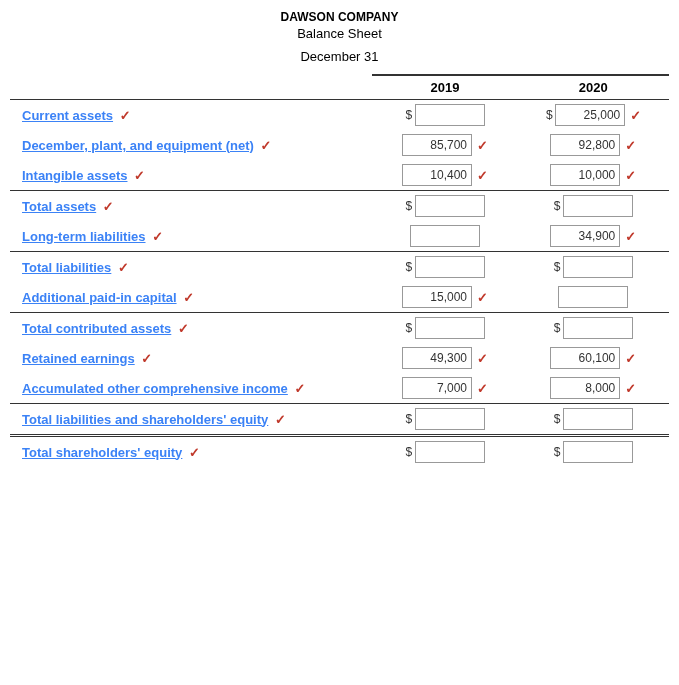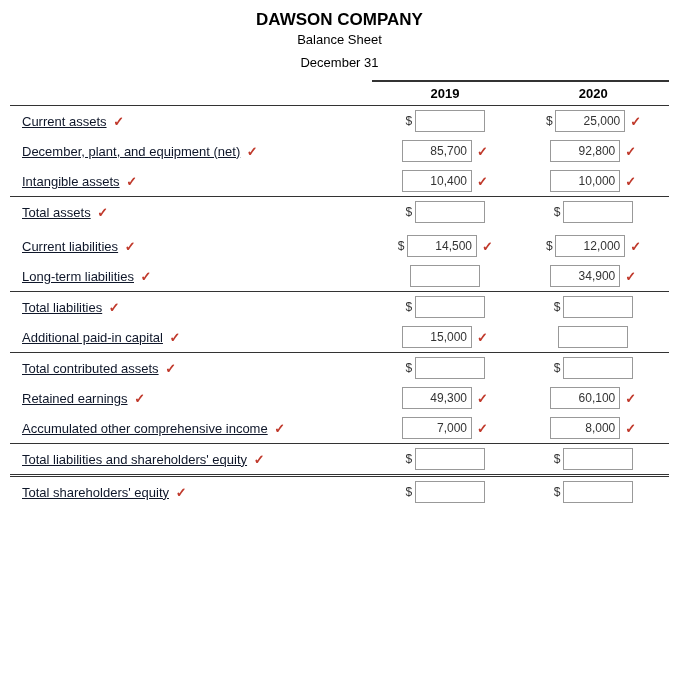--- a/index.html
+++ b/index.html
@@ -10,21 +10,21 @@
       width: 679px;
       min-height: 685px;
       padding: 10px 0 20px 0;
     }
     .header {
       text-align: center;
       margin-bottom: 10px;
     }
     .header .company-name {
       font-weight: bold;
-      font-size: 17px;
+      font-size: 12px;
       margin-bottom: 2px;
     }
     .header .sheet-title {
       font-size: 13px;
       margin-bottom: 8px;
     }
     .header .date {
       font-size: 13px;
       font-weight: normal;
     }
@@ -47,23 +47,23 @@
       border-top: 2px solid #333;
       border-bottom: 1px solid #333;
     }
     thead tr th.col-label { border-top: none; border-bottom: 1px solid #333; }
 
     tbody tr td {
       padding: 4px 4px;
       vertical-align: middle;
     }
     .row-label {
-      color: #0f172a;
+      color: #3b82f6;
       text-decoration: underline;
-      font-weight: normal;
+      font-weight: bold;
       padding-left: 8px;
     }
     .input-cell {
       display: flex;
       align-items: center;
       justify-content: center;
       gap: 2px;
     }
     .dollar-sign {
       font-size: 12px;
@@ -169,37 +169,20 @@
               <input type="text" class="input-box" style="">
             </div>
           </td>
           <td class="col-year2">
             <div class="input-cell">
               <span class="dollar-sign">$</span>
               <input type="text" class="input-box" style="">
             </div>
           </td>
         </tr>
-        <tr class="section-gap">
-          <td class="col-label"><span class="row-label">Current liabilities</span><span class="check-mark"> ✓</span></td>
-          <td class="col-year1">
-            <div class="input-cell">
-              <span class="dollar-sign">$</span>
-              <input type="text" class="input-box" value="14,500" style="">
-              <span class="check-mark">✓</span>
-            </div>
-          </td>
-          <td class="col-year2">
-            <div class="input-cell">
-              <span class="dollar-sign">$</span>
-              <input type="text" class="input-box" value="12,000" style="">
-              <span class="check-mark">✓</span>
-            </div>
-          </td>
-        </tr>
         <tr>
           <td class="col-label"><span class="row-label">Long-term liabilities</span><span class="check-mark"> ✓</span></td>
           <td class="col-year1">
             <div class="input-cell">
               <input type="text" class="input-box" style="">
             </div>
           </td>
           <td class="col-year2">
             <div class="input-cell">
               <input type="text" class="input-box" value="34,900" style="">

